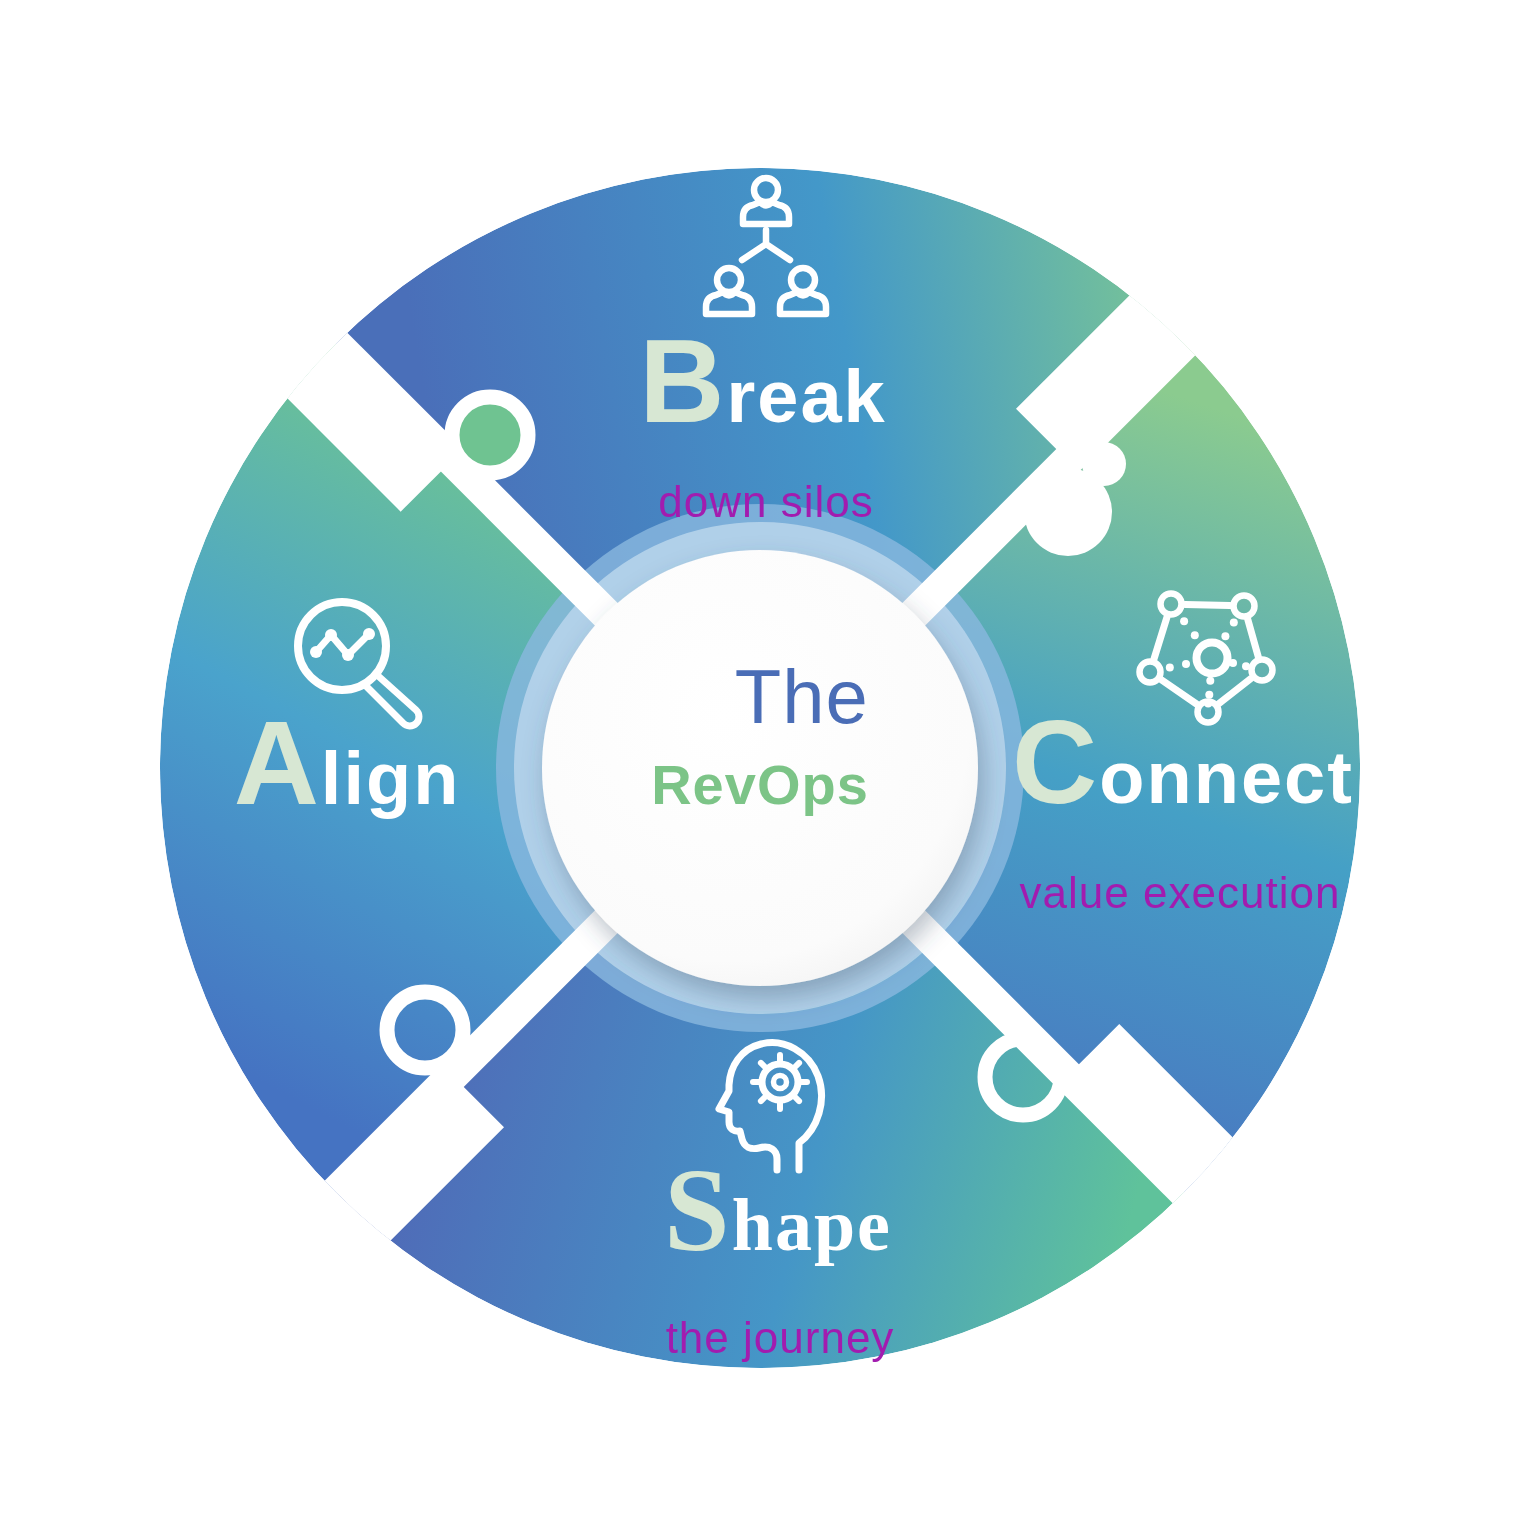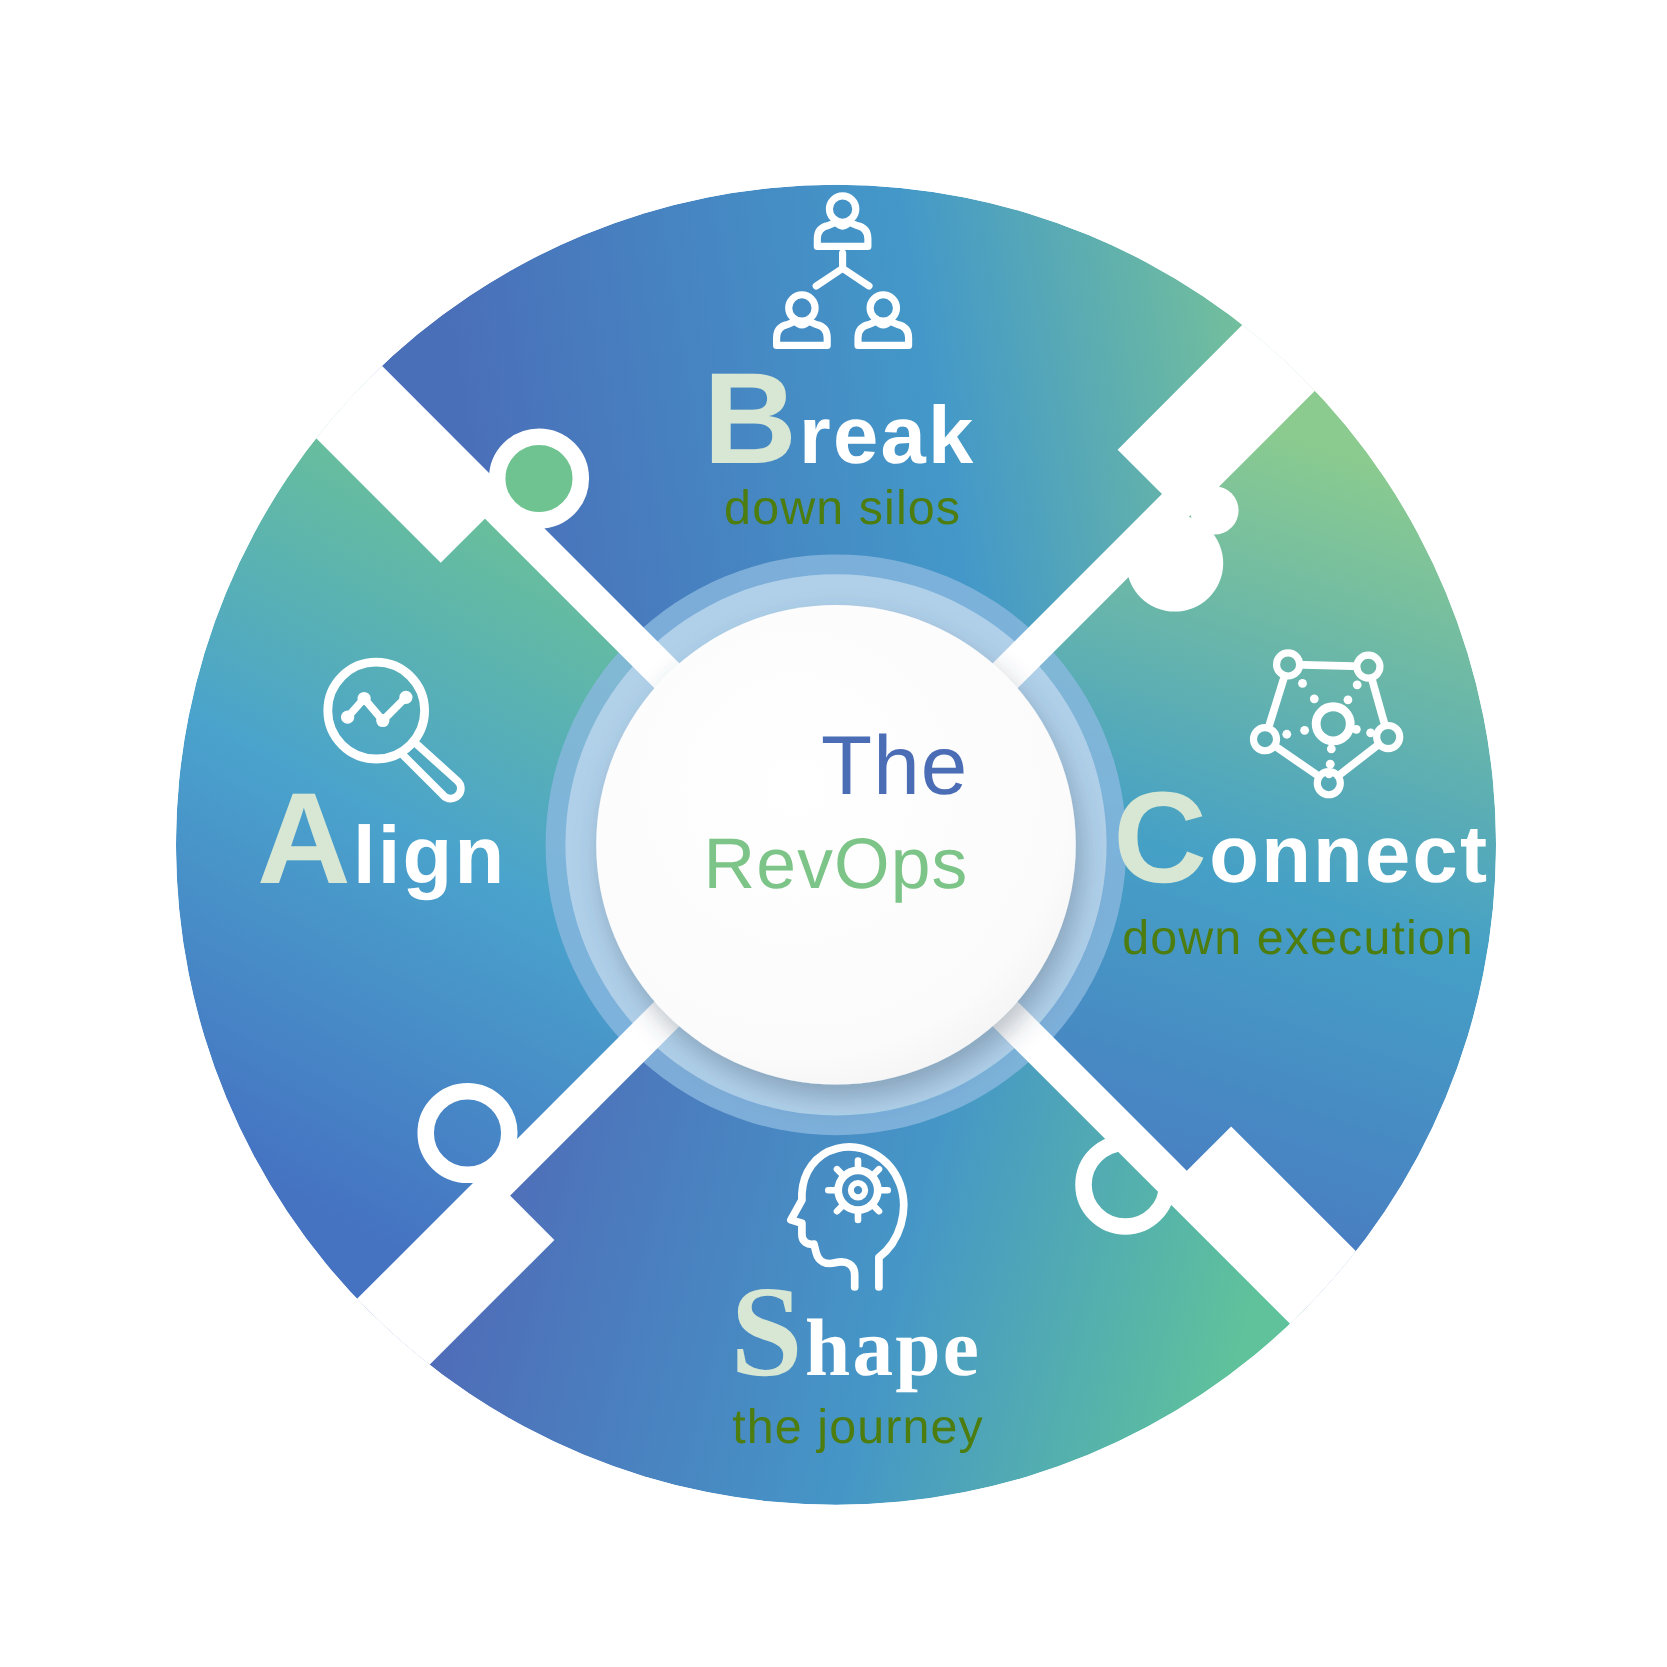--- a/index.html
+++ b/index.html
@@ -13,31 +13,31 @@
     white-space:nowrap;text-align:center;line-height:1;
   }
   .label .big{
     font-size:118px;font-weight:700;color:#d7e7d3;letter-spacing:2px;
   }
   .label .rest{
     font-size:74px;font-weight:700;color:#ffffff;letter-spacing:2px;
   }
   .subtitle{
     position:absolute;transform:translate(-50%,-50%);
-    white-space:nowrap;font-size:44px;font-weight:400;color:#4d7c0f;letter-spacing:1px;
+    white-space:nowrap;font-size:44px;font-weight:400;color:#a21caf;letter-spacing:1px;margin-top:40px;
   }
   .center-text{
     position:absolute;left:760px;top:742px;transform:translate(-50%,-50%);
     text-align:right;white-space:nowrap;
   }
   .center-text .line{
     font-size:76px;line-height:86px;font-weight:400;color:#4a6db6;letter-spacing:1px;
   }
   .center-text .brand{
-    font-size:65px;line-height:90px;font-weight:400;color:#7cc487;letter-spacing:1px;
+    font-size:56px;line-height:90px;font-weight:700;color:#7cc487;letter-spacing:1px;
   }
   
   #label-break   {left:763px;  top:381px;}
   #subtitle-break{left:766px;  top:462px;}
   #label-connect {left:1183px; top:762px;}
   #subtitle-connect{left:1180px;top:853px;}
   #label-shape   {left:778px;  top:1211px;font-family:Liberation Serif, serif;}
   #subtitle-shape{left:780px;  top:1298px;}
   #label-align   {left:347px;  top:763px;}
   #subtitle-align{left:349px;  top:853px;}
@@ -190,21 +190,21 @@
   </div>
 
   <div class="label" id="label-break">
     <span class="big">B</span><span class="rest">reak</span>
   </div>
   <div class="subtitle" id="subtitle-break">down silos</div>
 
   <div class="label" id="label-connect">
     <span class="big">C</span><span class="rest">onnect</span>
   </div>
-  <div class="subtitle" id="subtitle-connect">down execution</div>
+  <div class="subtitle" id="subtitle-connect">value execution</div>
 
   <div class="label" id="label-shape">
     <span class="big">S</span><span class="rest">hape</span>
   </div>
   <div class="subtitle" id="subtitle-shape">the journey</div>
 
   <div class="label" id="label-align">
     <span class="big">A</span><span class="rest">lign</span>
   </div>
 

